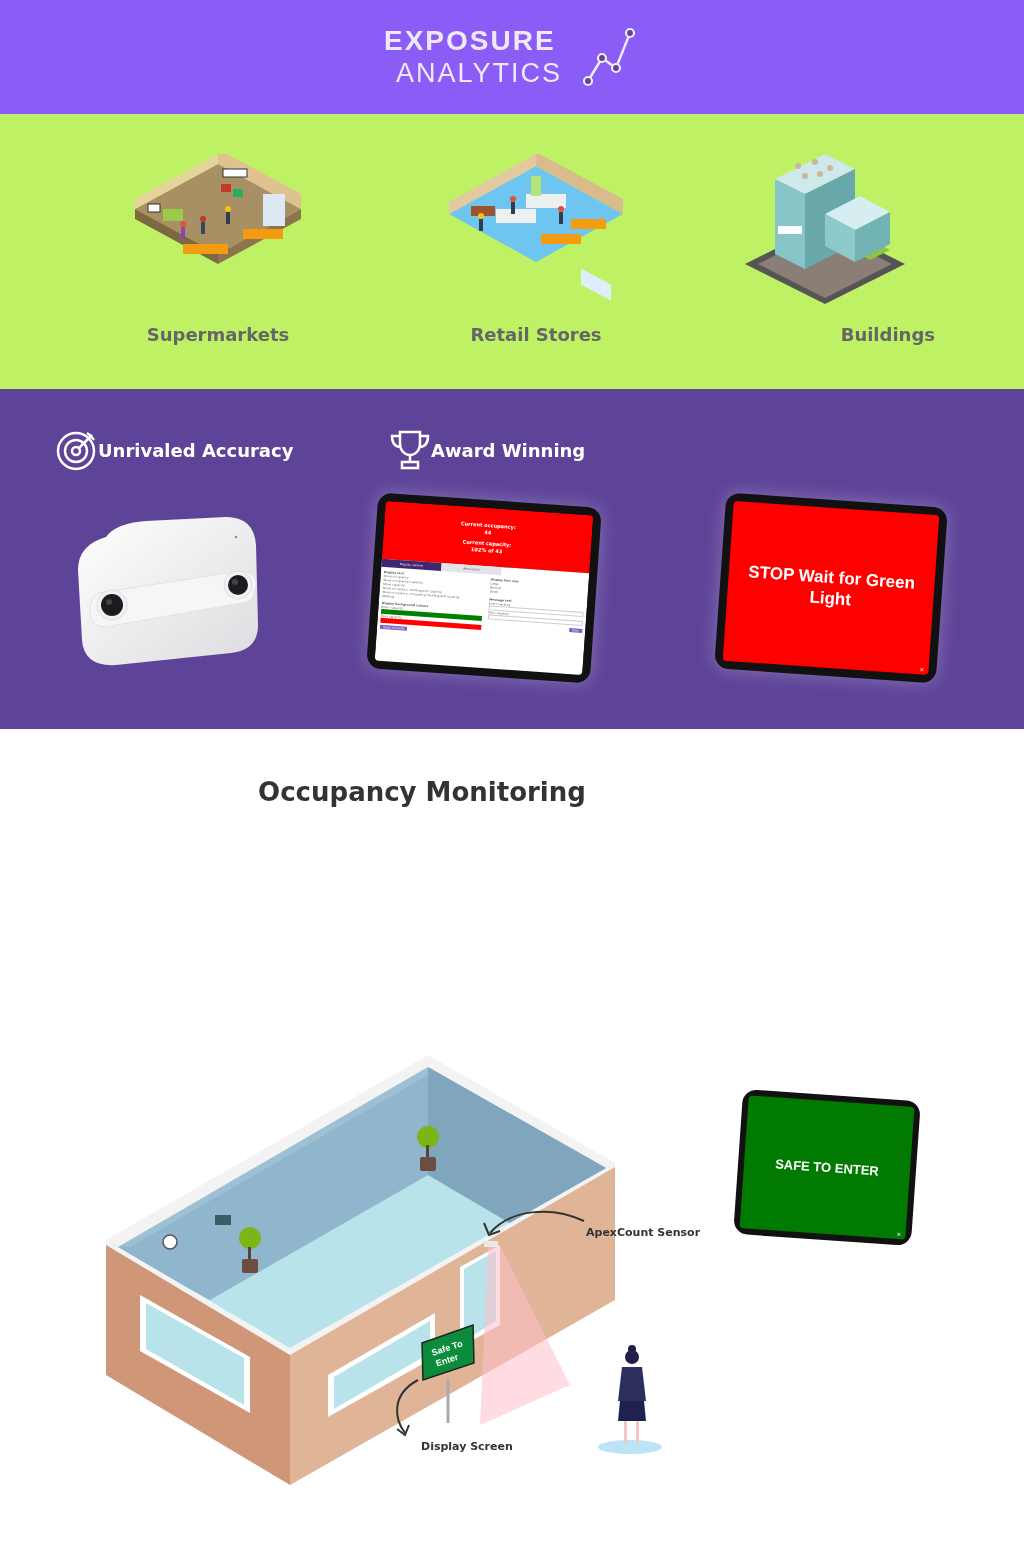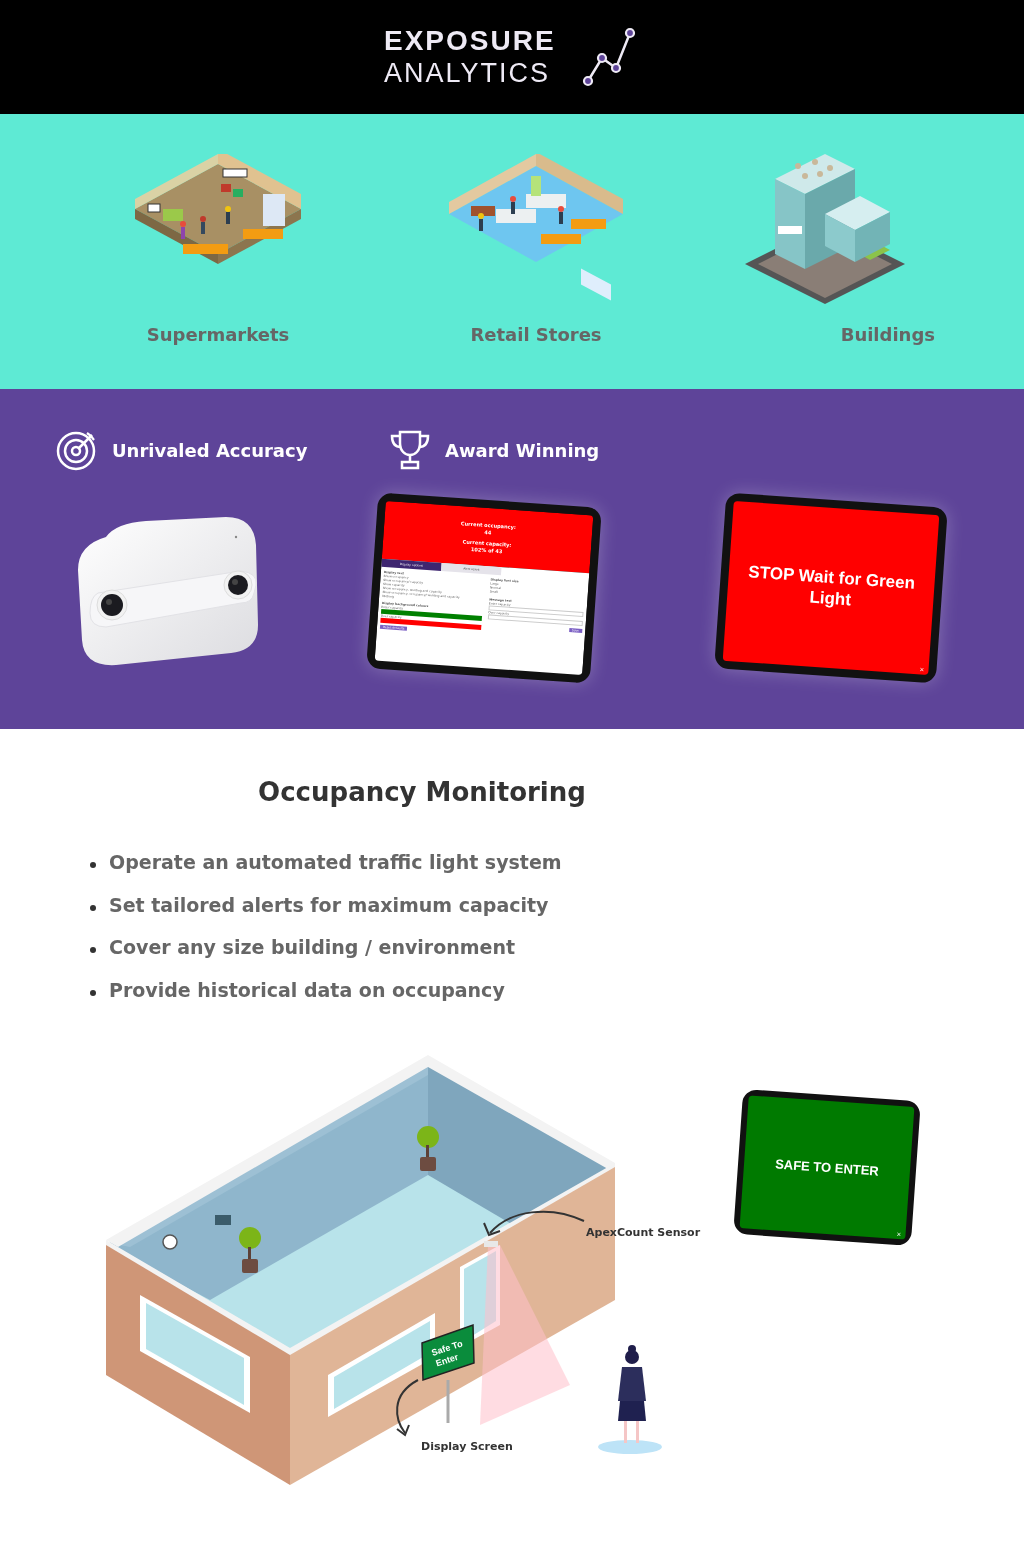--- a/index.html
+++ b/index.html
@@ -1,34 +1,34 @@
 <!DOCTYPE html>
 <html><head>
 <meta charset="utf-8">
 <style>
   * { box-sizing: border-box; margin: 0; padding: 0; }
   html, body { width: 1024px; background: #ffffff; }
   body { font-family: "DejaVu Sans", "Liberation Sans", sans-serif; color: #333; overflow-x: hidden; }
 
   
-  .header { width: 1024px; height: 114px; background: #000000; position: relative; }
+  .header { width: 1024px; height: 114px; background: #8b5cf6; position: relative; }
   .logo { position: absolute; left: 384px; top: 26px; width: 260px; height: 64px; }
   .logo-line1 { position: absolute; left: 0; top: 0; font-family: "Liberation Sans", sans-serif; font-weight: bold; font-size: 28px; letter-spacing: 2px; color: #eeeaf5; line-height: 30px; }
-  .logo-line2 { position: absolute; left: 0; top: 32px; font-family: "Liberation Sans", sans-serif; font-size: 27px; letter-spacing: 2px; color: #eeeaf5; line-height: 30px; }
+  .logo-line2 { position: absolute; left: 12px; top: 32px; font-family: "Liberation Sans", sans-serif; font-size: 27px; letter-spacing: 2px; color: #eeeaf5; line-height: 30px; }
   .logo-graph { position: absolute; left: 198px; top: 0px; }
 
   
-  .segments { position: relative; width: 1024px; height: 275px; background: #5eead4; }
+  .segments { position: relative; width: 1024px; height: 275px; background: #bef264; }
   .segment { position: absolute; top: 40px; width: 220px; text-align: center; }
   .segment .illus { width: 190px; height: 150px; margin: 0 auto; position: relative; }
   .segment .label { margin-top: 20px; font-size: 18px; font-weight: bold; color: #666; font-family: "DejaVu Sans", sans-serif; }
 
   
   .features { position: relative; width: 1024px; height: 340px; background: #5e4499; }
-  .feature-head { position: absolute; top: 40px; display: flex; align-items: center; gap: 14px; }
+  .feature-head { position: absolute; top: 40px; display: flex; align-items: center; }
   .feature-head .ficon { width: 42px; height: 42px; }
   .feature-head .ftitle { color: #fff; font-size: 18px; font-weight: bold; }
 
   .sensor { position: absolute; left: 76px; top: 515px; }
   .tablet { position: absolute; background: #111; border-radius: 14px; padding: 8px; box-shadow: 0 0 18px rgba(255,255,255,0.25); }
   .tablet .screen { width: 100%; height: 100%; border-radius: 4px; overflow: hidden; position: relative; }
 
   .dash-top { background: #ff0000; color: #fff; text-align: center; font-size: 5px; font-weight: bold; padding-top: 14px; height: 58px; line-height: 7px; }
   .dash-body { background: #fff; height: 100%; position: relative; font-size: 3px; color: #555; }
   .dash-tabs { display: flex; height: 8px; }
@@ -234,26 +234,20 @@
 
 <div class="tablet" style="left:720px; top:500px; width:222px; height:176px; transform: rotate(4deg);">
   <div class="screen" style="background:#ff0000; display:flex; align-items:center; justify-content:center;">
     <div class="stop-text" style="width:180px;">STOP Wait for Green Light</div>
     <span style="position:absolute; right:4px; bottom:2px; font-size:6px; color:#fff;">×</span>
   </div>
 </div>
 
 <div class="occupancy">
   <h2 class="occ-title">Occupancy Monitoring</h2>
-  <ul class="bullets">
-    <li>Operate an automated traffic light system</li>
-    <li>Set tailored alerts for maximum capacity</li>
-    <li>Cover any size building / environment</li>
-    <li>Provide historical data on occupancy</li>
-  </ul>
 </div>
 
 <svg style="position:absolute; left:100px; top:1055px;" width="580" height="440" viewBox="0 0 580 440">
 
   <polygon points="6,190 328,5 515,112 190,300" fill="#b8e3ea"></polygon>
 
   <polygon points="6,190 328,5 328,120 110,245" fill="#8fb6cc"></polygon>
   <polygon points="328,5 515,112 515,230 328,120" fill="#7fa6bd"></polygon>
   <polygon points="20,190 328,12 328,20 30,192" fill="#9dc0d4"></polygon>
 

